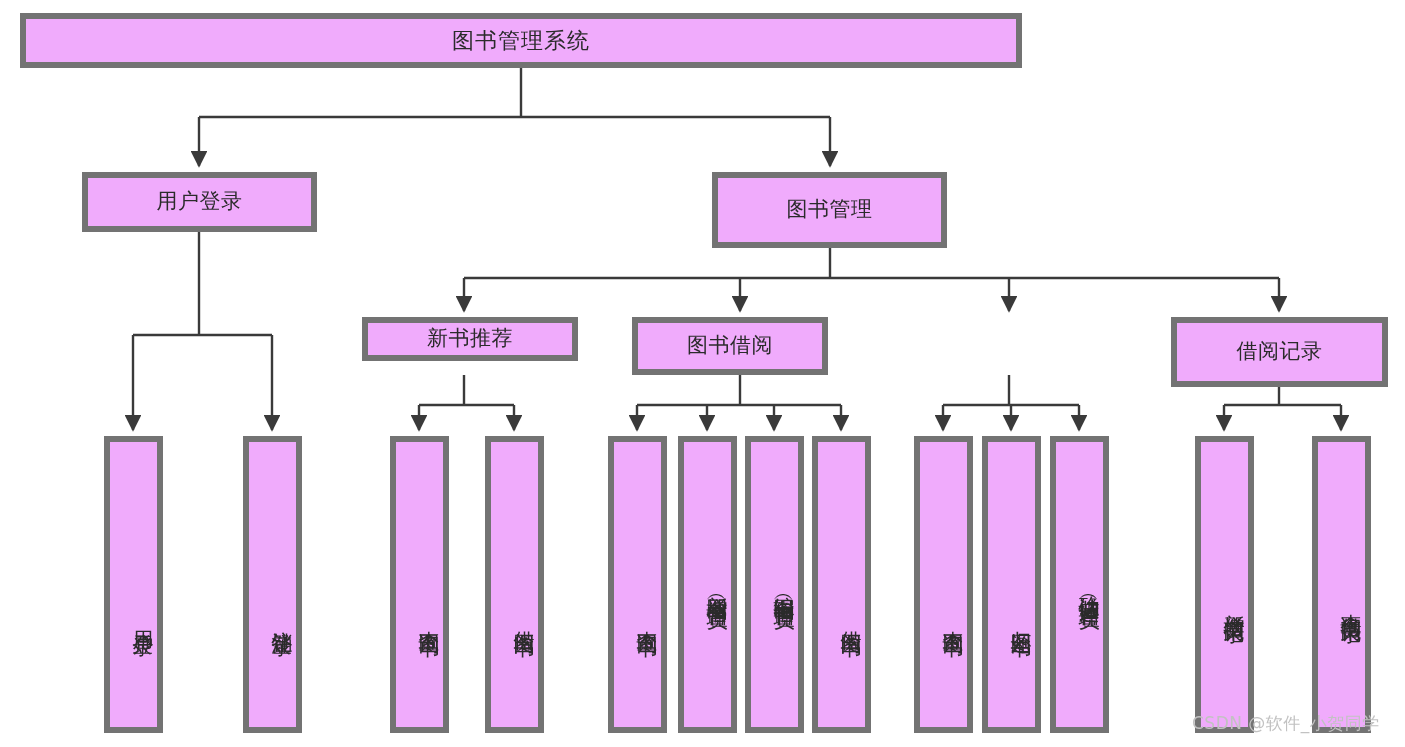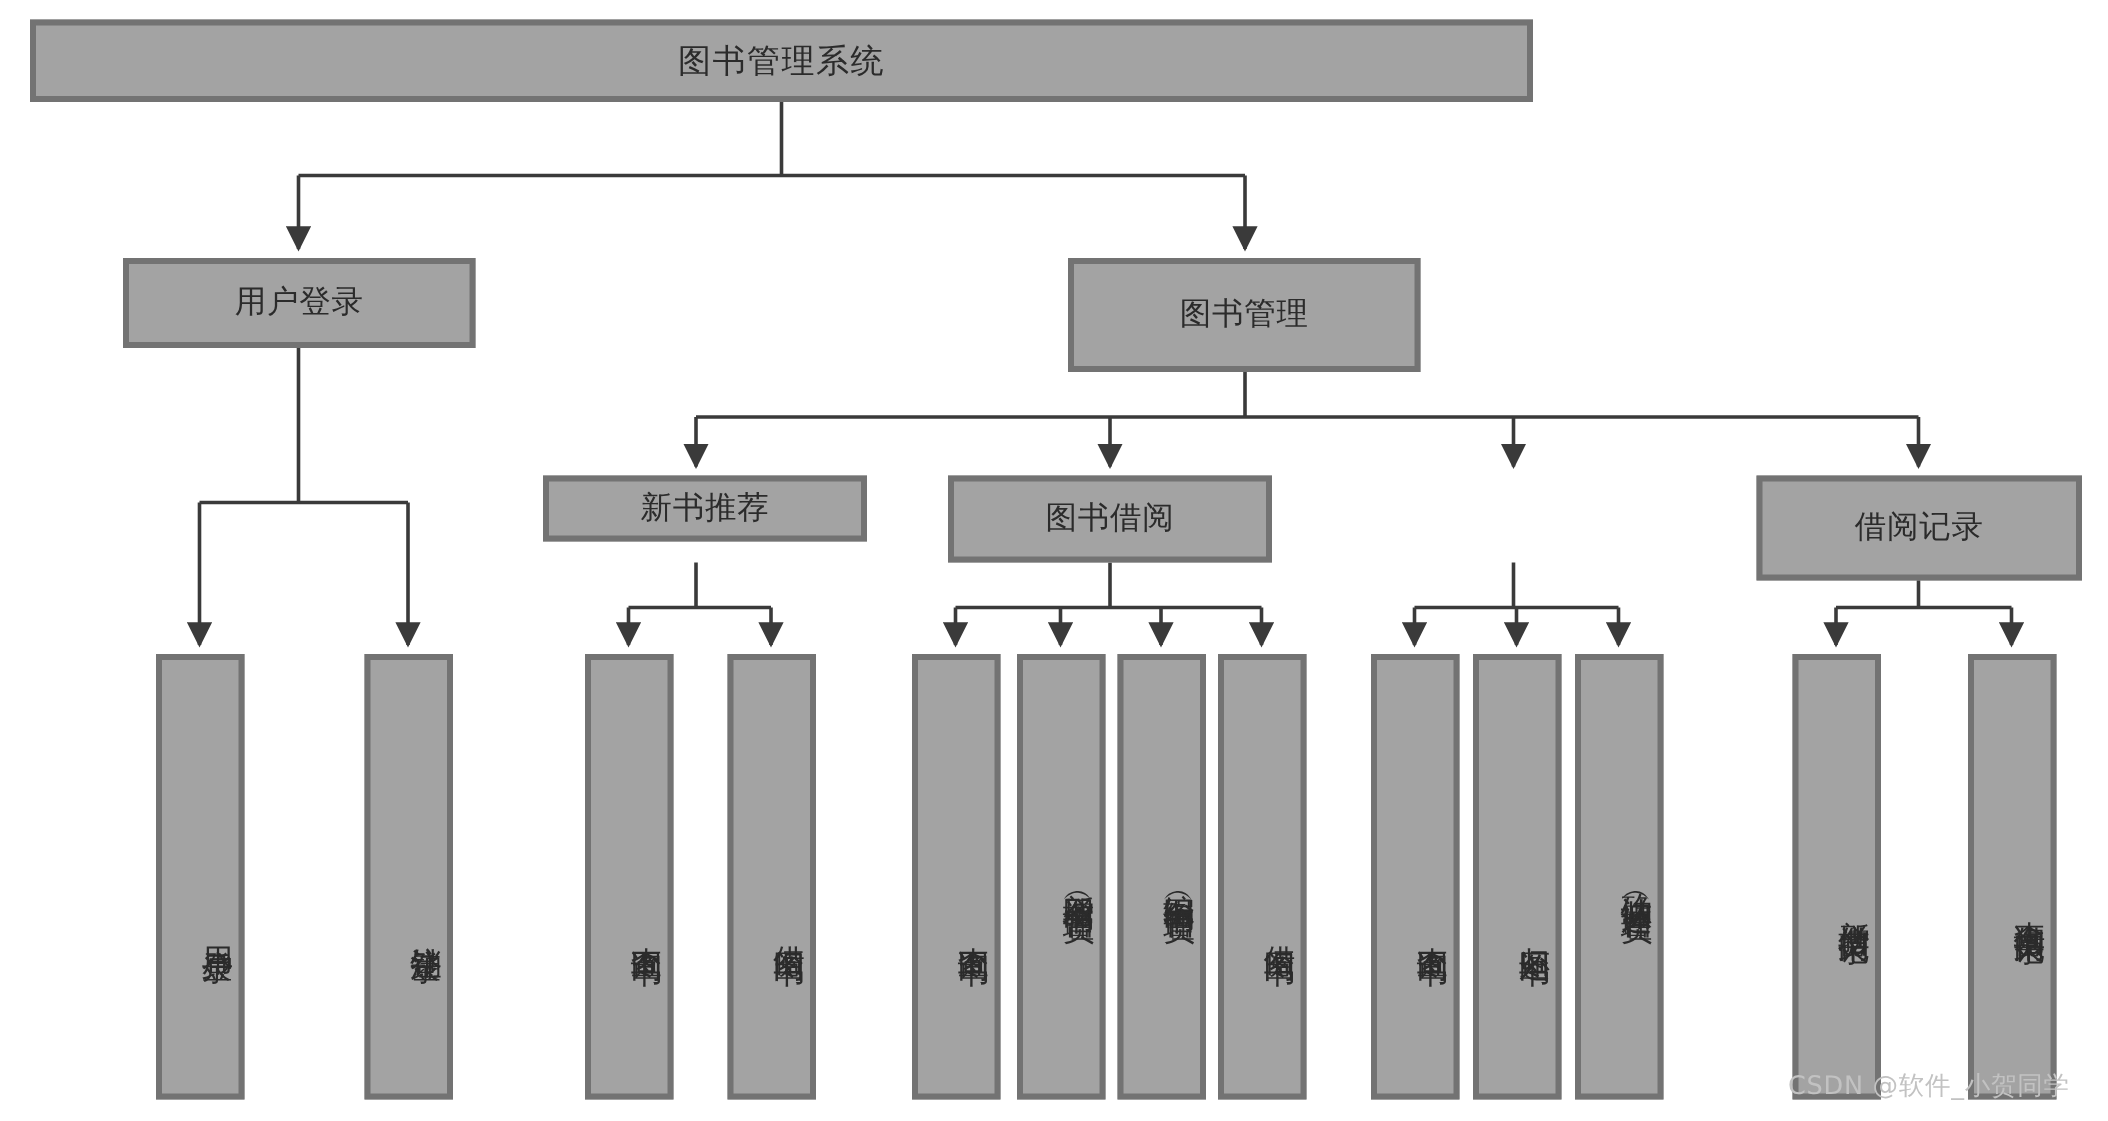--- a/index.html
+++ b/index.html
@@ -21,22 +21,22 @@
     position: absolute;
     left: 0;
     top: 0;
     width: 1405px;
     height: 747px;
     pointer-events: none;
   }
   .node {
     position: absolute;
     box-sizing: border-box;
-    background: #a3a3a3;
-    border: 4px solid #737373;
+    background: #f0abfc;
+    border: 6px solid #737373;
     display: flex;
     align-items: center;
     justify-content: center;
     color: #2b2b2b;
   }
   .node.horiz {
     font-size: 21px;
     line-height: 1.2;
     letter-spacing: 0.5px;
   }
@@ -125,21 +125,21 @@
       <path d="M 1341 405 L 1341 430" marker-end="url(#arrow)"></path>
     </g>
   </svg>
 
   <div class="node title" style="left:20px; top:13px; width:1002px; height:55px;">图书管理系统</div>
 
   <div class="node horiz" style="left:82px; top:172px; width:235px; height:60px;">用户登录</div>
   <div class="node horiz" style="left:712px; top:172px; width:235px; height:76px;">图书管理</div>
 
   <div class="node horiz" style="left:362px; top:317px; width:216px; height:44px;text-align:right;">新书推荐</div>
-  <div class="node horiz" style="left:632px; top:317px; width:216px; height:58px;font-family:Liberation Serif, serif;">图书借阅</div>
+  <div class="node horiz" style="left:632px; top:317px; width:196px; height:58px;font-family:Liberation Serif, serif;">图书借阅</div>
   <div class="node horiz" style="left:1171px; top:317px; width:217px; height:70px;">借阅记录</div>
 
   <div class="node vert" style="left:104px; top:436px; width:59px; height:297px; padding-top:66px;">用户登录</div>
   <div class="node vert" style="left:243px; top:436px; width:59px; height:297px; padding-top:66px;">注销登录</div>
 
   <div class="node vert" style="left:390px; top:436px; width:59px; height:297px; padding-top:66px;">查询图书</div>
   <div class="node vert" style="left:485px; top:436px; width:59px; height:297px; padding-top:66px;">借阅图书</div>
 
   <div class="node vert" style="left:608px; top:436px; width:59px; height:297px; padding-top:66px;">查询图书</div>
   <div class="node vert tall" style="left:678px; top:436px; width:59px; height:297px;">新增图书（管理员）</div>

